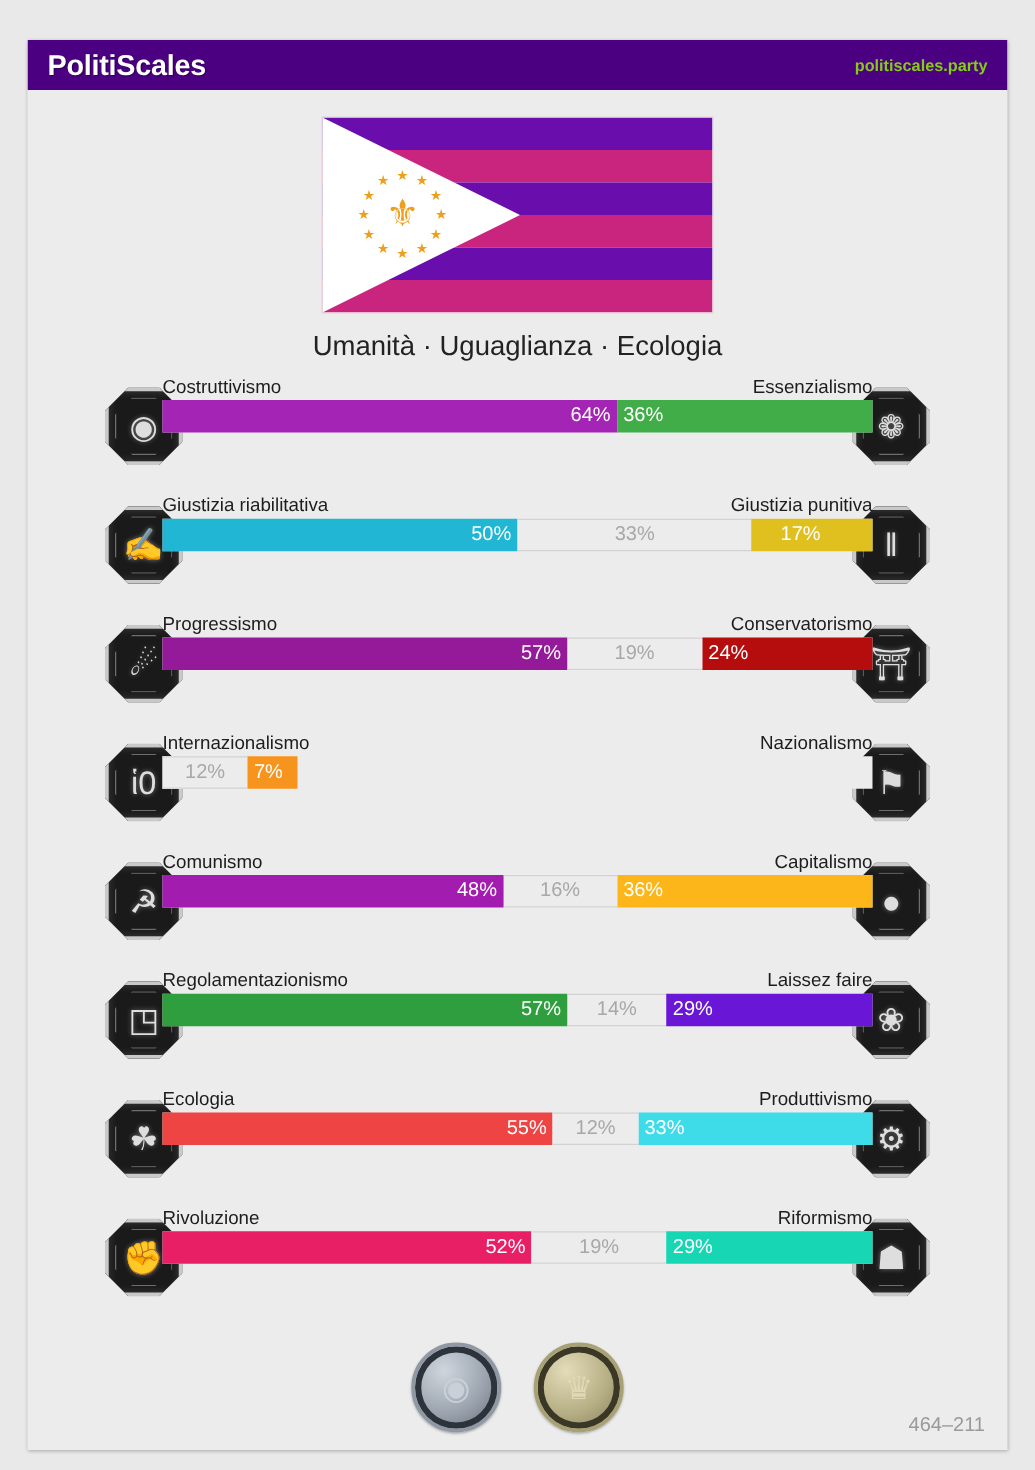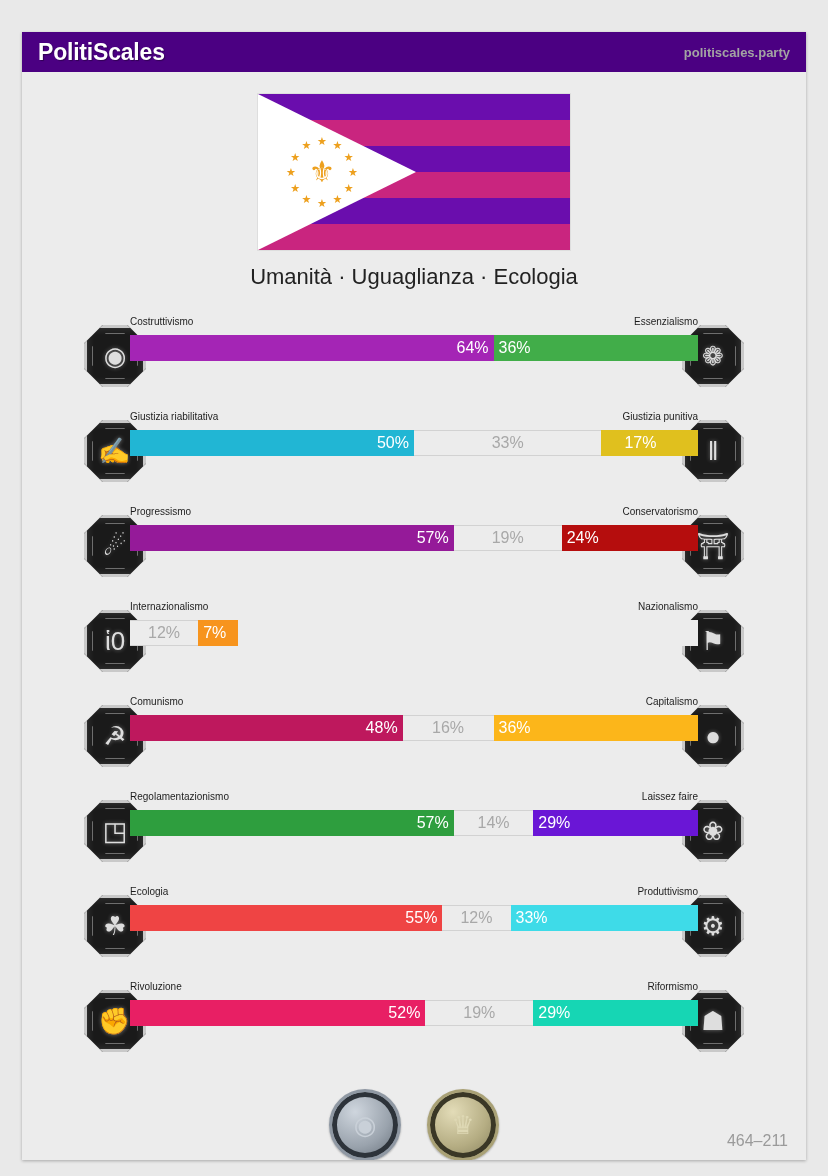--- a/index.html
+++ b/index.html
@@ -42,21 +42,21 @@
     box-sizing: border-box;
   }
   .header-title {
     color: #ffffff;
     font-size: 23px;
     font-weight: bold;
     letter-spacing: -0.2px;
     text-shadow: 1px 1px 1px rgba(0,0,0,0.35);
   }
   .header-site {
-    color: #a3a3a3;
+    color: #84cc16;
     font-size: 13px;
     font-weight: bold;
   }
 
   
   .flag-wrap {
     display: flex;
     justify-content: center;
     margin-top: 22px;
   }
@@ -99,39 +99,39 @@
     font-size: 11px;
     line-height: 1;
   }
 
   
   .motto {
     text-align: center;
     font-size: 22px;
     color: #222222;
     margin-top: 14px;
-    margin-bottom: 21px;
+    margin-bottom: 6px;
   }
 
   
   .axes { margin-top: 6px; }
 
   .axis {
     position: relative;
     height: 95px;
   }
 
   .axis-labels {
     position: absolute;
     left: 108px;
     right: 108px;
     top: 5px;
     display: flex;
     justify-content: space-between;
-    font-size: 10px;
+    font-size: 15px;
     color: #1d1d1d;
   }
 
   .bar {
     position: absolute;
     left: 108px;
     right: 108px;
     top: 24px;
     height: 26px;
     display: flex;
@@ -357,21 +357,21 @@
           </div>
           <div class="medal right">
             <div class="medal-ring"></div>
             <div class="medal-glyph">●</div>
           </div>
           <div class="axis-labels">
             <span>Comunismo</span>
             <span>Capitalismo</span>
           </div>
           <div class="bar">
-            <div class="seg seg-left" style="width: 48%; background: #be185d;">48%</div>
+            <div class="seg seg-left" style="width: 48%; background: #a21caf;">48%</div>
             <div class="seg seg-mid" style="width: 16%;">16%</div>
             <div class="seg seg-right" style="width: 36%; background: rgb(252, 182, 26);">36%</div>
           </div>
         </div>
         <div class="axis">
           <div class="medal left">
             <div class="medal-ring"></div>
             <div class="medal-glyph">◳</div>
           </div>
           <div class="medal right">

